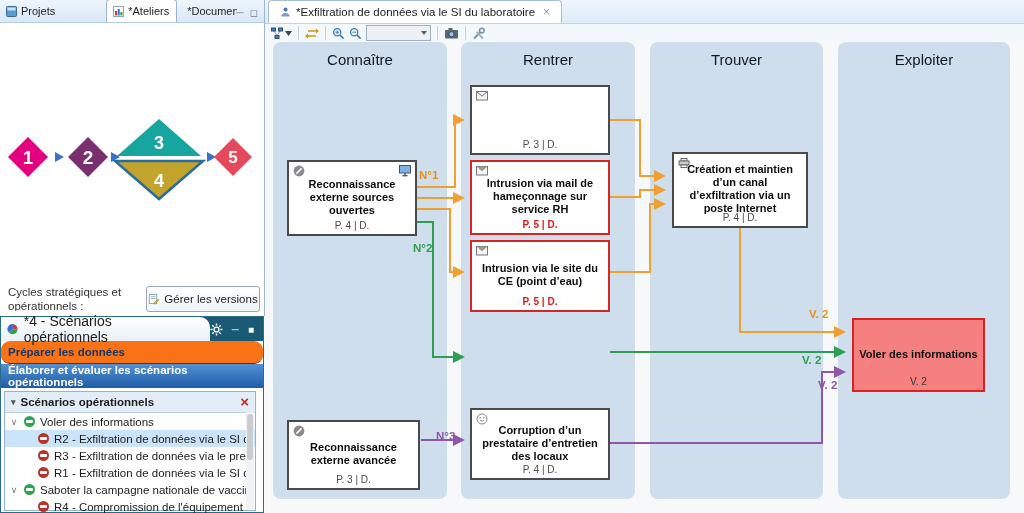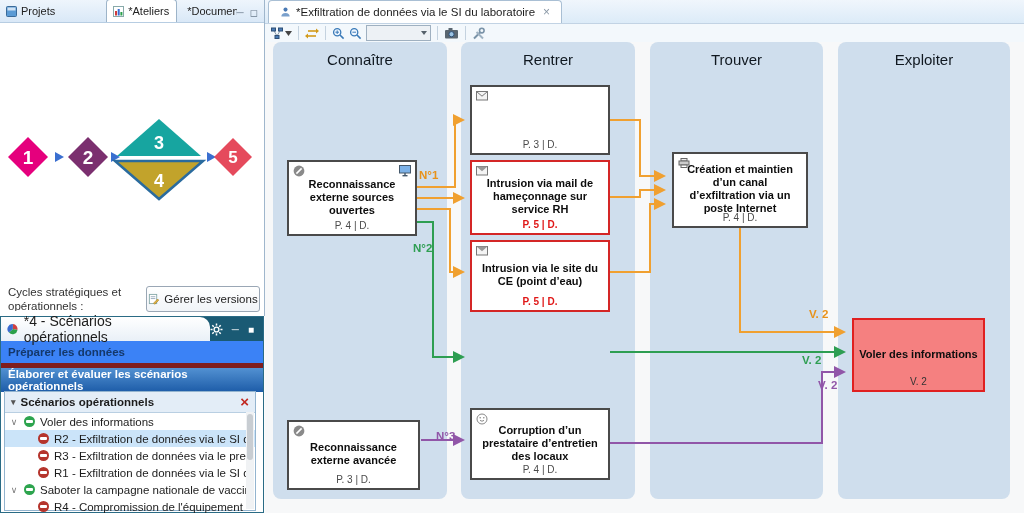--- a/index.html
+++ b/index.html
@@ -25,21 +25,21 @@
                 border:1px solid #9aa7b5;border-radius:3px;display:flex;align-items:center;justify-content:center;
                 gap:5px;font-size:11.5px;color:#222;}
 
   
   #sc-panel{left:0;top:316px;width:264px;height:197px;background:#fff;border:1px solid #2a6b85;box-sizing:border-box;}
   #sc-header{height:24px;background:#1a5a74;display:flex;align-items:stretch;}
   #sc-tab{display:flex;align-items:center;gap:5px;background:linear-gradient(#ffffff,#e9f0f7);
           padding:0 14px 0 6px;border-top-right-radius:10px;font-size:14px;color:#1c1c1c;}
   #sc-hbtns{margin-left:auto;display:flex;align-items:center;gap:9px;padding-right:9px;color:#fff;}
   .step{height:22px;display:flex;align-items:center;padding-left:7px;font-weight:bold;font-size:11.5px;}
-  #step1{background:#3b82f6;color:#14386b;border-bottom:5px solid #7f1d1d;}
+  #step1{background:#f97316;color:#14386b;border-bottom:1px solid #7f1d1d;border-radius:9px;}
   #step2{background:linear-gradient(#5291d2,#1d5ca8);color:#fff;height:24px;}
   #sc-section{position:absolute;left:3px;top:74px;width:250px;height:118px;border:1px solid #93b4cf;background:#fff;}
   #sc-sec-head{height:20px;background:#e3edf7;border-bottom:1px solid #b9cfe2;display:flex;align-items:center;
                padding:0 6px;font-size:11.5px;font-weight:bold;color:#1c1c1c;gap:5px;}
   #sc-sec-head .x{margin-left:auto;color:#c22a22;font-weight:bold;font-size:15px;line-height:12px;}
   .titem{height:17px;display:flex;align-items:center;font-size:11.5px;color:#1c1c1c;gap:5px;white-space:nowrap;overflow:hidden;}
   .titem .chev{color:#777;font-size:9px;width:10px;text-align:center;}
   .titem.child{padding-left:33px;}
   .titem.parent{padding-left:4px;}
   .titem.sel{background:#cbe4f9;}

